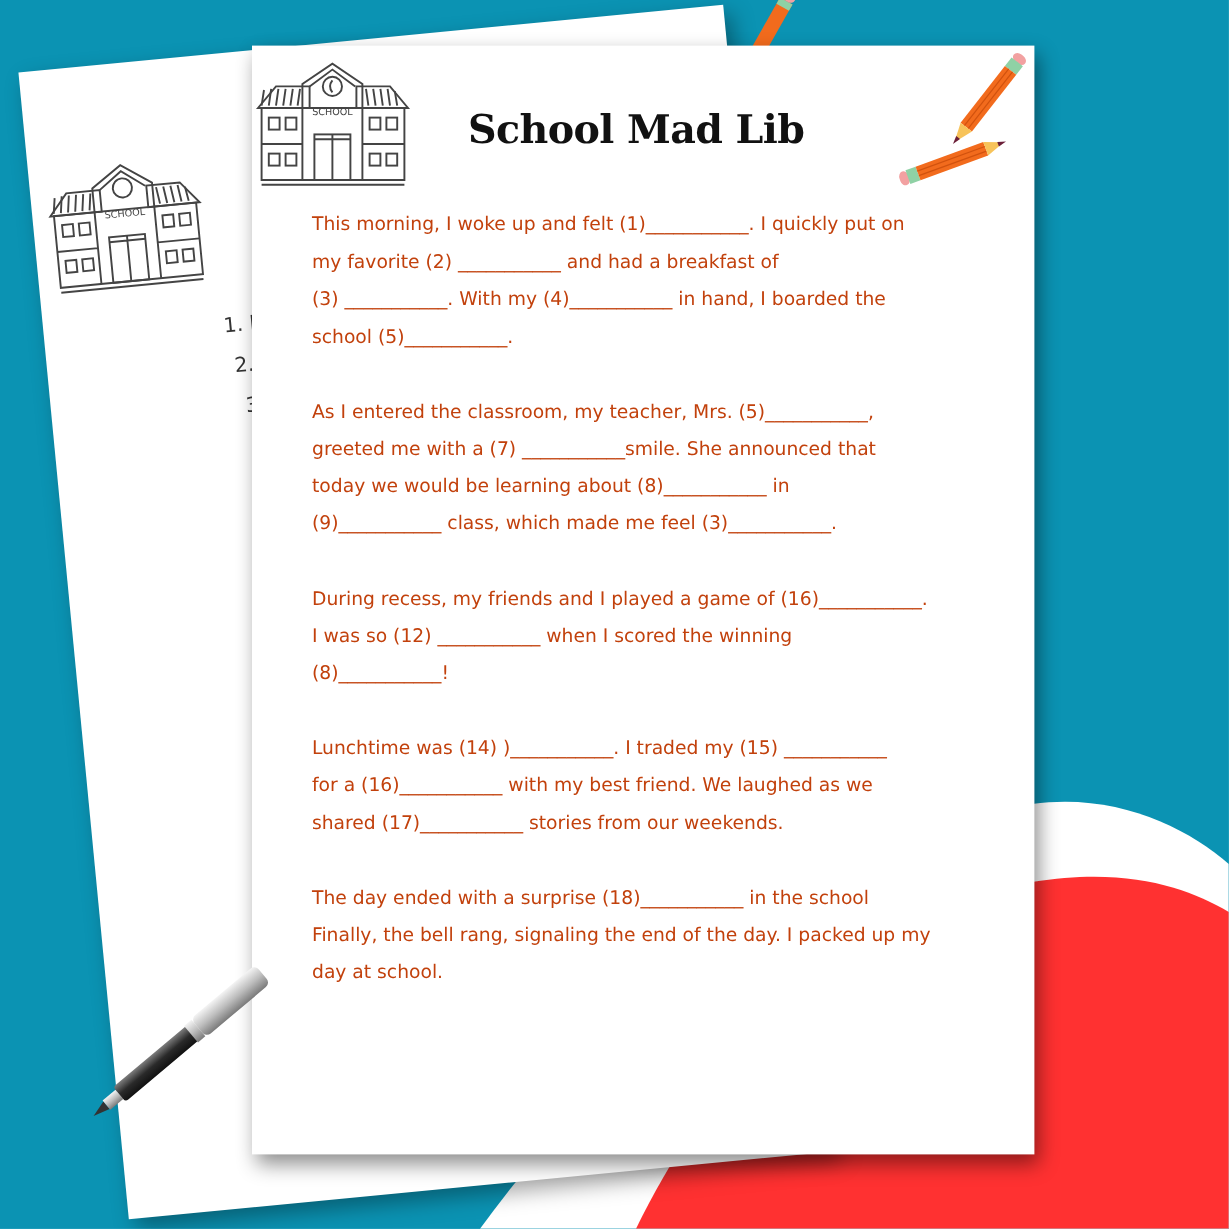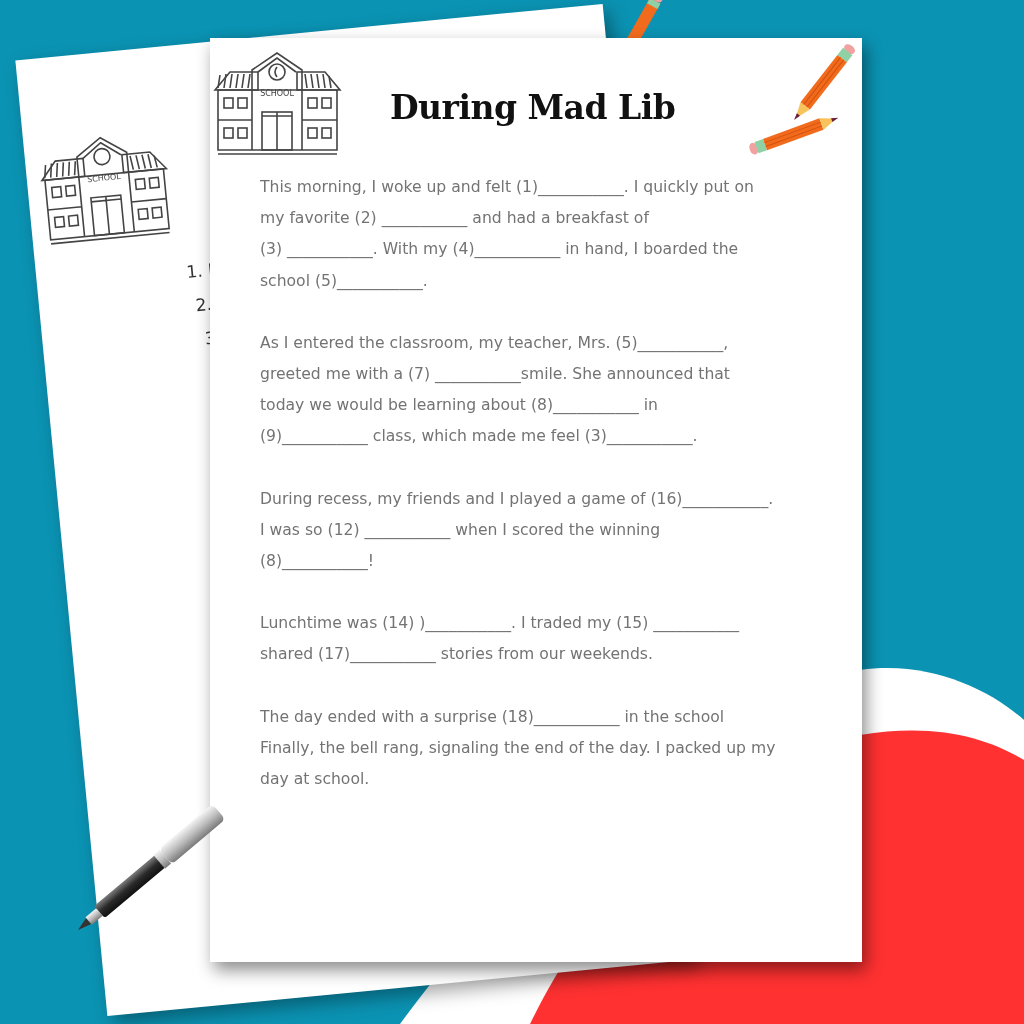--- a/index.html
+++ b/index.html
@@ -8,21 +8,21 @@
   .back-page { position:absolute; left:60px; top:30px; width:590px; height:960px; background:#fff;
     transform: rotate(-5.5deg); transform-origin: 50% 50%; box-shadow: 6px 8px 18px rgba(0,0,0,0.35); }
   .back-page .school { position:absolute; left:10px; top:82px; }
   .back-list { position:absolute; left:150px; top:210px; font-family:"DejaVu Sans", sans-serif; font-size:17px; color:#333; line-height:34px; }
   .back-pencil { position:absolute; left:600px; top:-10px; }
   .front-page { position:absolute; left:210px; top:38px; width:652px; height:924px; background:#fff;
     box-shadow: 4px 8px 16px rgba(0,0,0,0.45); }
   .front-page .school { position:absolute; left:0px; top:12px; }
   .title { position:absolute; left:180px; top:50px; font-family:"DejaVu Serif", serif; font-weight:bold; font-size:33px; color:#111; letter-spacing:-0.5px; }
   .pencils { position:absolute; left:530px; top:0px; }
-  .body-text { position:absolute; left:50px; top:134px; width:570px; font-family:"DejaVu Sans", sans-serif; font-size:15.6px; color:#737373; }
+  .body-text { position:absolute; left:50px; top:134px; width:570px; font-family:"DejaVu Sans", sans-serif; font-size:15.6px; color:#c2410c; }
   .para { margin:0 0 31px 0; line-height:31.2px; white-space:nowrap; }
   .line { display:block; }
   .pen { position:absolute; left:70px; top:780px; }
 </style>
 </head>
 <body>
 
 <svg class="bg-waves" viewBox="0 0 1024 1024">
   <rect x="0" y="0" width="1024" height="1024" fill="#0b93b3"></rect>
   <path d="M400 1024 C 520 860, 700 700, 860 670 C 930 660, 990 690, 1024 720 L1024 1024 Z" fill="#ffffff"></path>
@@ -91,21 +91,21 @@
         <rect x="28" y="78" width="9" height="10"></rect>
       <rect x="98" y="48" width="9" height="10"></rect>
         <rect x="112" y="48" width="9" height="10"></rect>
       <rect x="98" y="78" width="9" height="10"></rect>
         <rect x="112" y="78" width="9" height="10"></rect>
       <path d="M8 104 L127 104"></path>
     </g>
     <text x="67" y="46" font-size="8" text-anchor="middle" fill="#444" font-family="DejaVu Sans, sans-serif">SCHOOL</text>
   </svg>
 
-  <div class="title">During Mad Lib</div>
+  <div class="title">School Mad Lib</div>
 
   <svg class="pencils" width="122" height="125" viewBox="0 0 122 125">
 
     <g transform="translate(112 8) rotate(128)">
       <rect x="0" y="-6" width="8" height="12" rx="5" fill="#f2a1a1"></rect>
       <rect x="7" y="-6" width="9" height="12" fill="#8fd1a5"></rect>
       <rect x="16" y="-6" width="60" height="12" fill="#f26b1d"></rect>
       <line x1="16" y1="-2" x2="76" y2="-2" stroke="#d1520e" stroke-width="1"></line>
       <line x1="16" y1="2" x2="76" y2="2" stroke="#d1520e" stroke-width="1"></line>
       <polygon points="76,-6 92,0 76,6" fill="#f7c35a"></polygon>
@@ -136,20 +136,21 @@
       <span class="line">today we would be learning about (8)___________ in</span>
       <span class="line">(9)___________ class, which made me feel (3)___________.</span>
     </p>
     <p class="para">
       <span class="line">During recess, my friends and I played a game of (16)___________.</span>
       <span class="line">I was so (12) ___________ when I scored the winning</span>
       <span class="line">(8)___________!</span>
     </p>
     <p class="para">
       <span class="line">Lunchtime was (14) )___________. I traded my (15) ___________</span>
+      <span class="line">for a (16)___________ with my best friend. We laughed as we</span>
       <span class="line">shared (17)___________ stories from our weekends.</span>
     </p>
     <p class="para">
       <span class="line">The day ended with a surprise (18)___________ in the school</span>
       <span class="line">Finally, the bell rang, signaling the end of the day. I packed up my</span>
       <span class="line">day at school.</span>
     </p>
   </div>
 </div>
 

